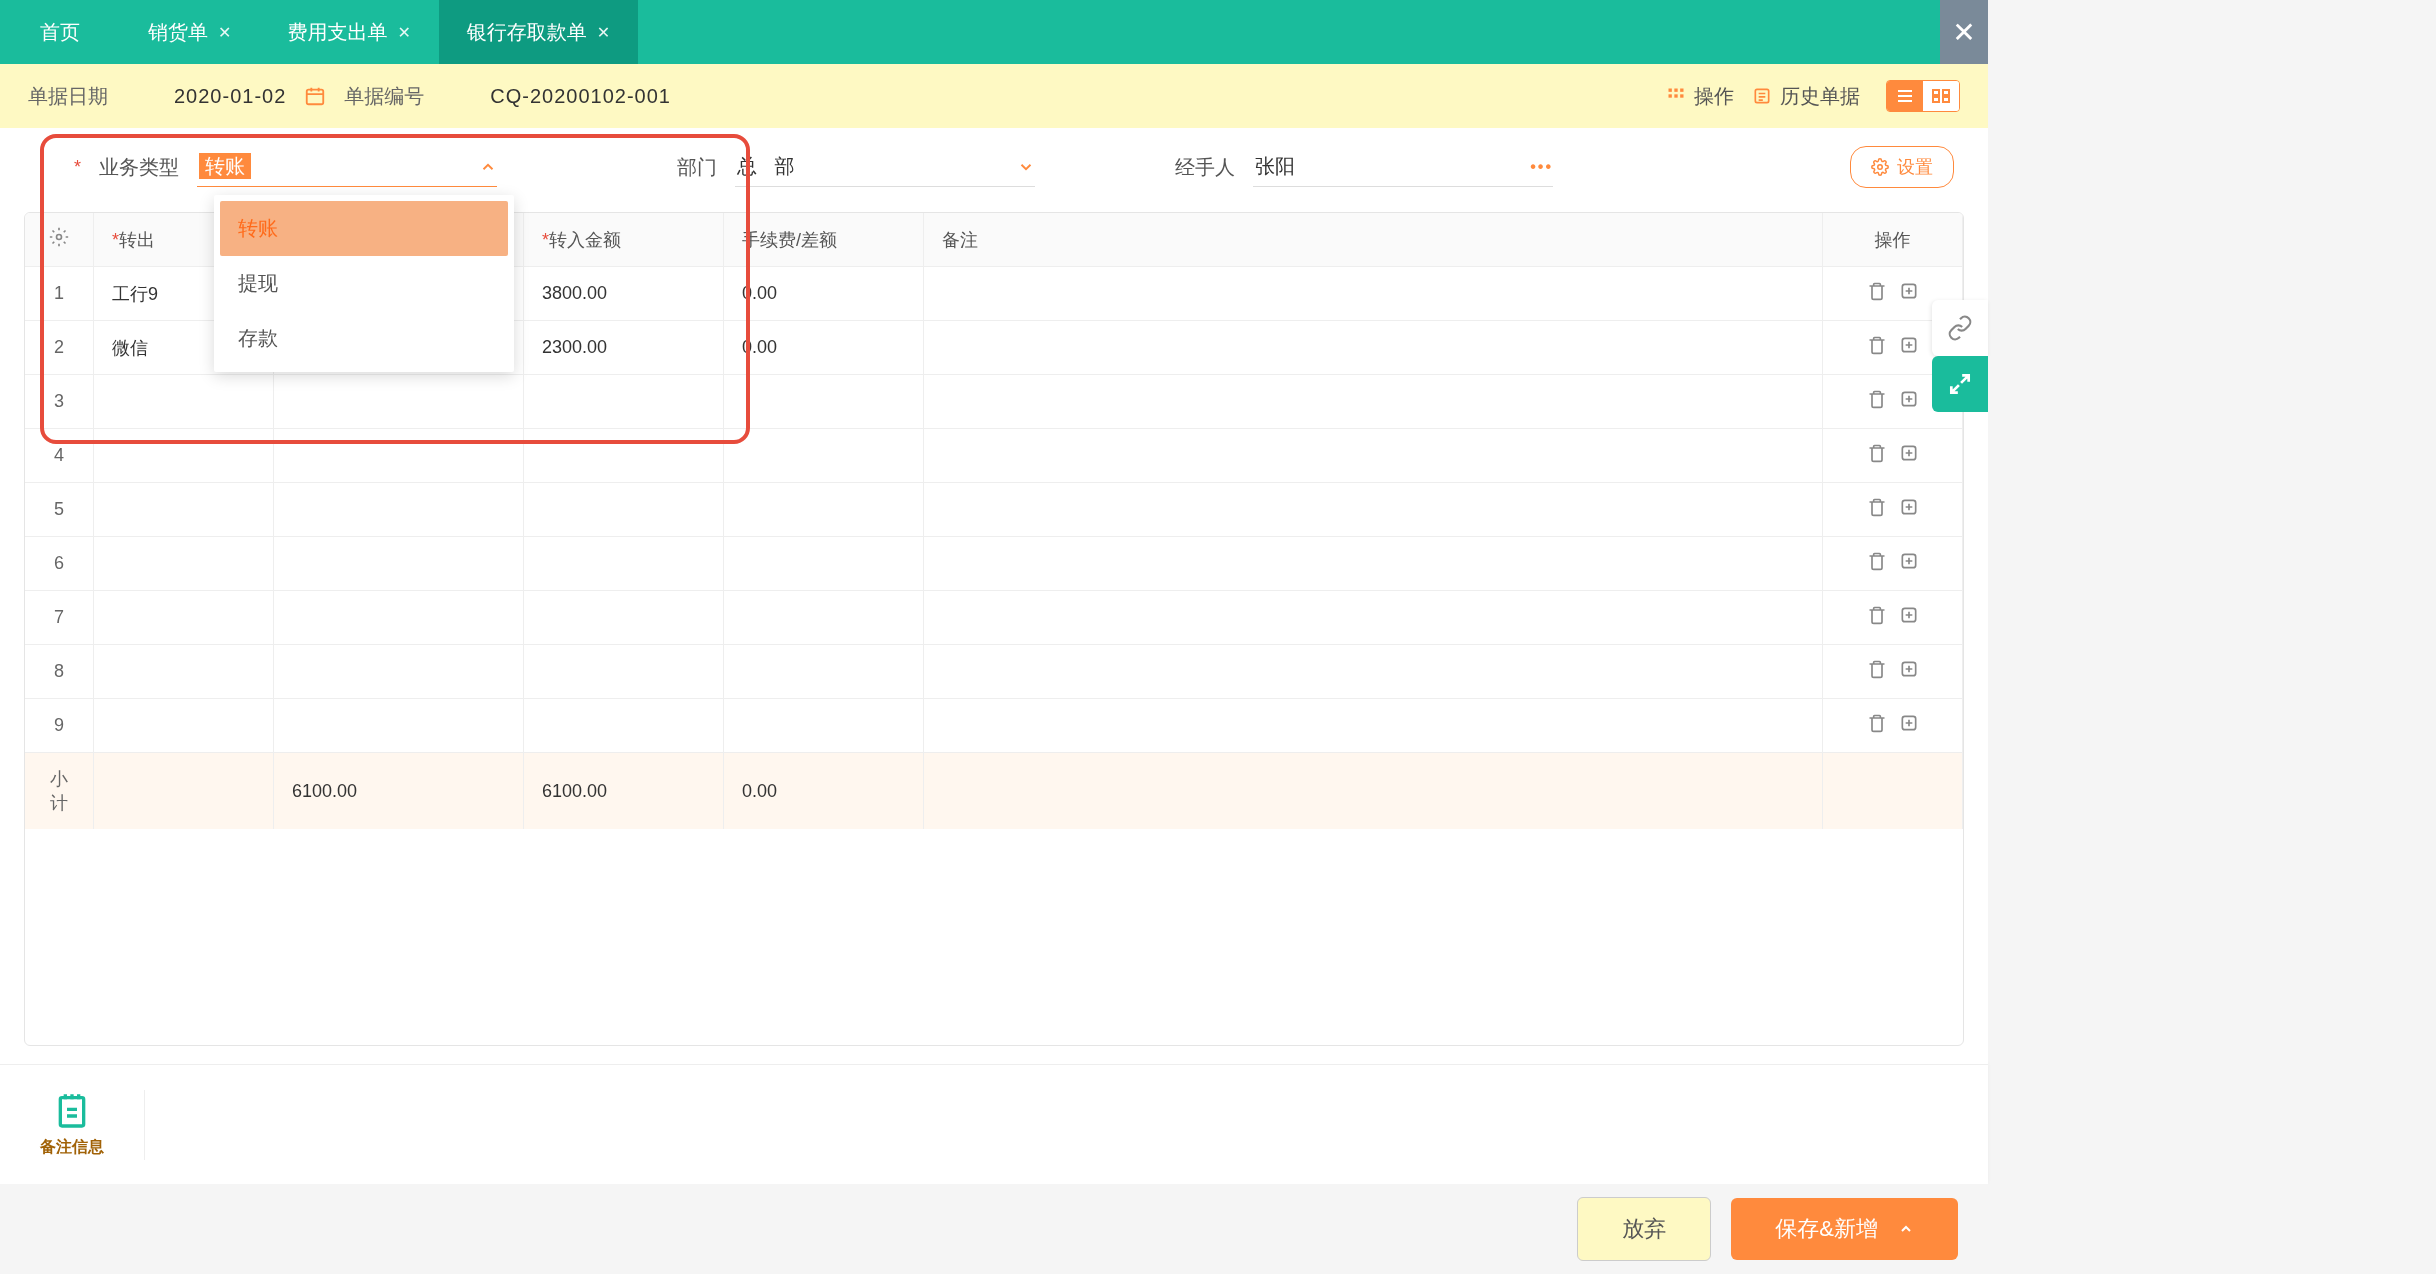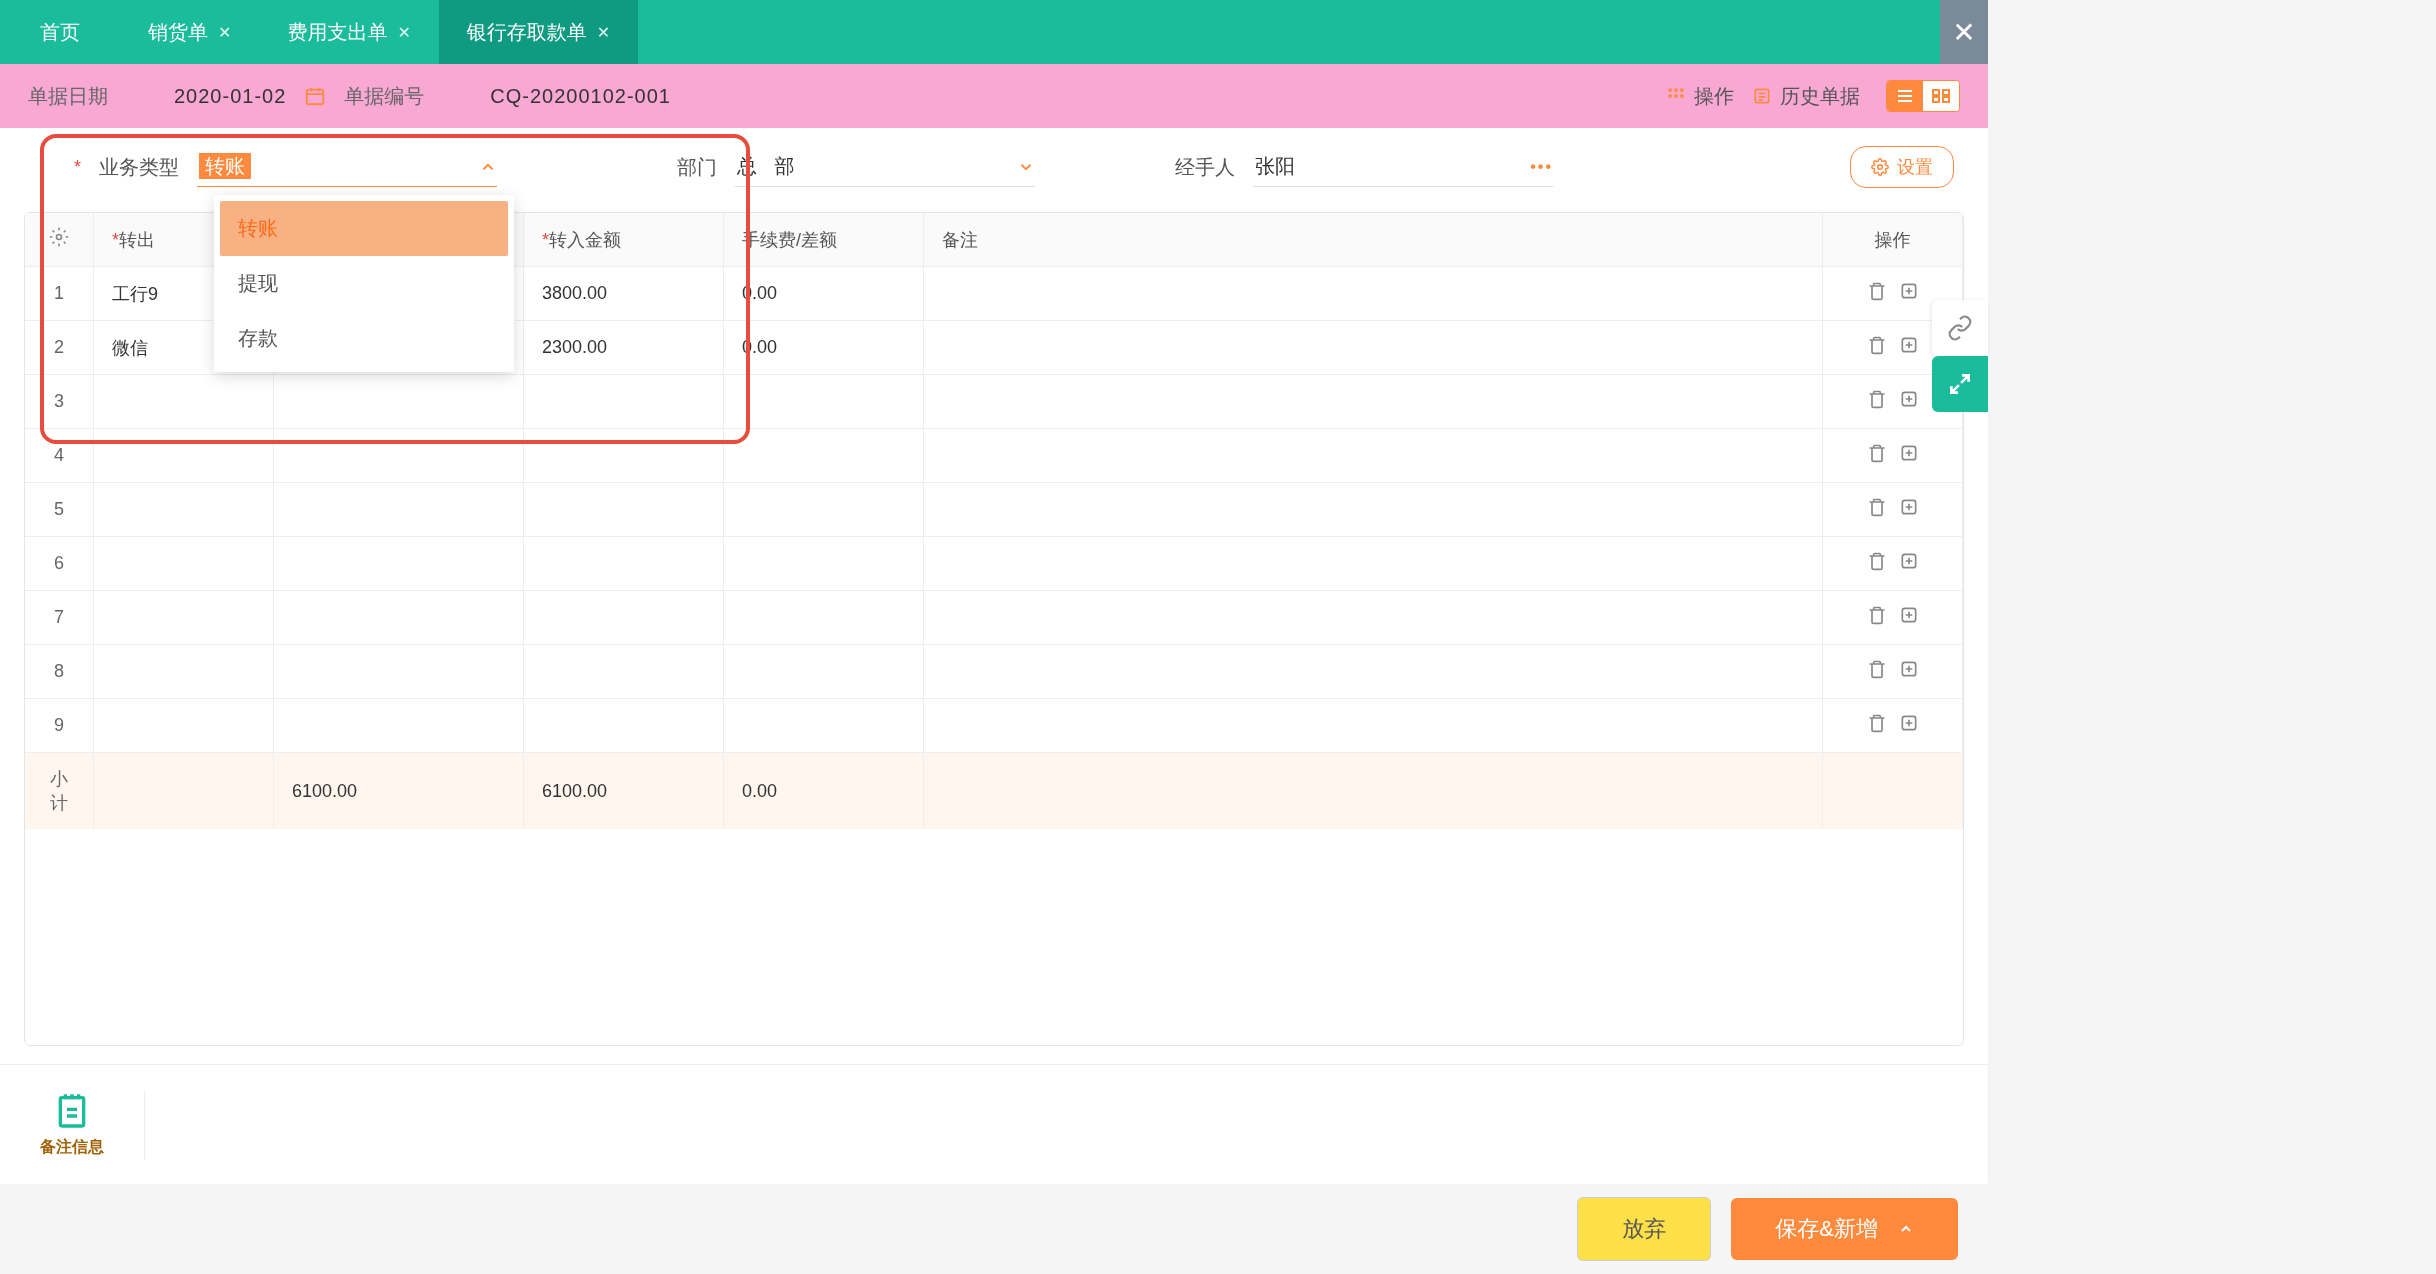--- a/index.html
+++ b/index.html
@@ -8,21 +8,21 @@
 
 
 .tabbar { height: 64px; background: #1abc9c; display: flex; align-items: stretch; position: relative; }
 .tab { padding: 0 28px; display: flex; align-items: center; gap: 10px; color: #fff; font-size: 20px; cursor: pointer; }
 .tab.home { padding: 0 40px; }
 .tab.active { background: #0e9b81; }
 .tab-close { font-size: 16px; opacity: .9; }
 .tabbar-close { position: absolute; right: 0; top: 0; width: 48px; height: 64px; background: #7a8a99; display: flex; align-items: center; justify-content: center; color: #fff; font-size: 28px; }
 
 
-.header { height: 64px; background: #f9a8d4; display: flex; align-items: center; padding: 0 28px; gap: 18px; font-size: 20px; color: #555; }
+.header { height: 64px; background: #fef9c3; display: flex; align-items: center; padding: 0 28px; gap: 18px; font-size: 20px; color: #555; }
 .header .lbl { color: #666; }
 .header .val { color: #333; letter-spacing: 1px; margin-left: 48px; }
 .cal-icon { width: 22px; height: 22px; color: #ff8a3d; }
 .header-spacer { flex: 1; }
 .hdr-btn { display: flex; align-items: center; gap: 8px; color: #555; cursor: pointer; }
 .hdr-btn .ico { color: #ff8a3d; width: 20px; height: 20px; }
 .view-toggle { display: flex; border: 1px solid #ff8a3d; border-radius: 4px; overflow: hidden; margin-left: 8px; }
 .view-toggle .opt { width: 36px; height: 30px; display: flex; align-items: center; justify-content: center; }
 .view-toggle .opt.active { background: #ff8a3d; color: #fff; }
 .view-toggle .opt.inactive { color: #ff8a3d; background: #fff; }
@@ -71,21 +71,21 @@
 .remarks-ico { display: flex; flex-direction: column; align-items: center; gap: 6px; color: #1abc9c; }
 .remarks-ico svg { width: 40px; height: 40px; }
 .remarks-ico .txt { font-size: 16px; color: #a16207; font-weight: bold; }
 .remarks-sep { width: 1px; height: 70px; background: #eee; margin: 0 40px; }
 .remarks-input { flex: 1; border: none; border-bottom: 1px solid #ddd; padding: 10px 4px; font-size: 20px; color: #333; background: transparent; outline: none; }
 .remarks-input::placeholder { color: #bbb; }
 
 
 .footer { height: 90px; background: #f5f5f5; display: flex; align-items: center; justify-content: flex-end; padding: 0 30px; gap: 20px; }
 .btn { padding: 16px 44px; font-size: 22px; border-radius: 6px; cursor: pointer; border: none; }
-.btn.ghost { background: #fde047; border: 1px solid #ccc; color: #555; }
+.btn.ghost { background: #fef9c3; border: 1px solid #ccc; color: #555; }
 .btn.primary { background: #ff8a3d; color: #fff; display: flex; align-items: center; gap: 20px; }
 
 
 .side-rail { position: absolute; right: 0; top: 300px; display: flex; flex-direction: column; gap: 0; }
 .side-rail .rail-btn { width: 56px; height: 56px; display: flex; align-items: center; justify-content: center; border-top-left-radius: 6px; border-bottom-left-radius: 6px; }
 .side-rail .rail-btn.link { background: #fff; box-shadow: -1px 1px 4px rgba(0,0,0,.1); color: #888; }
 .side-rail .rail-btn.expand { background: #1abc9c; color: #fff; }
 
 svg { display: block; }
 </style>

